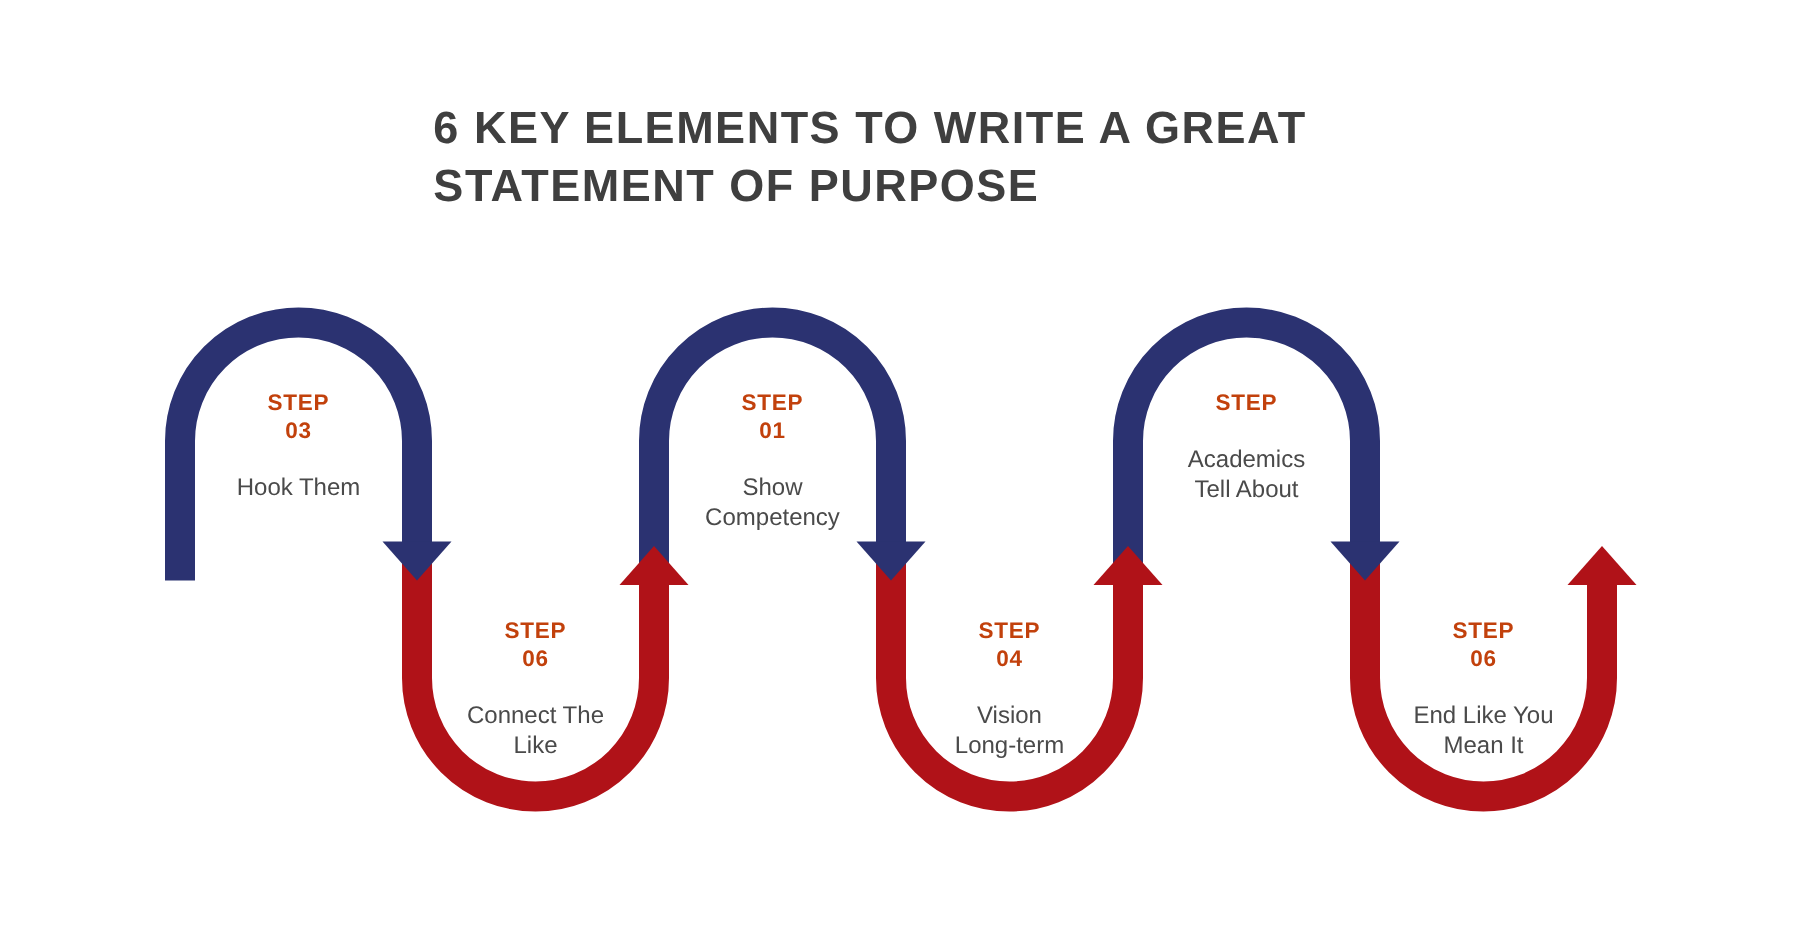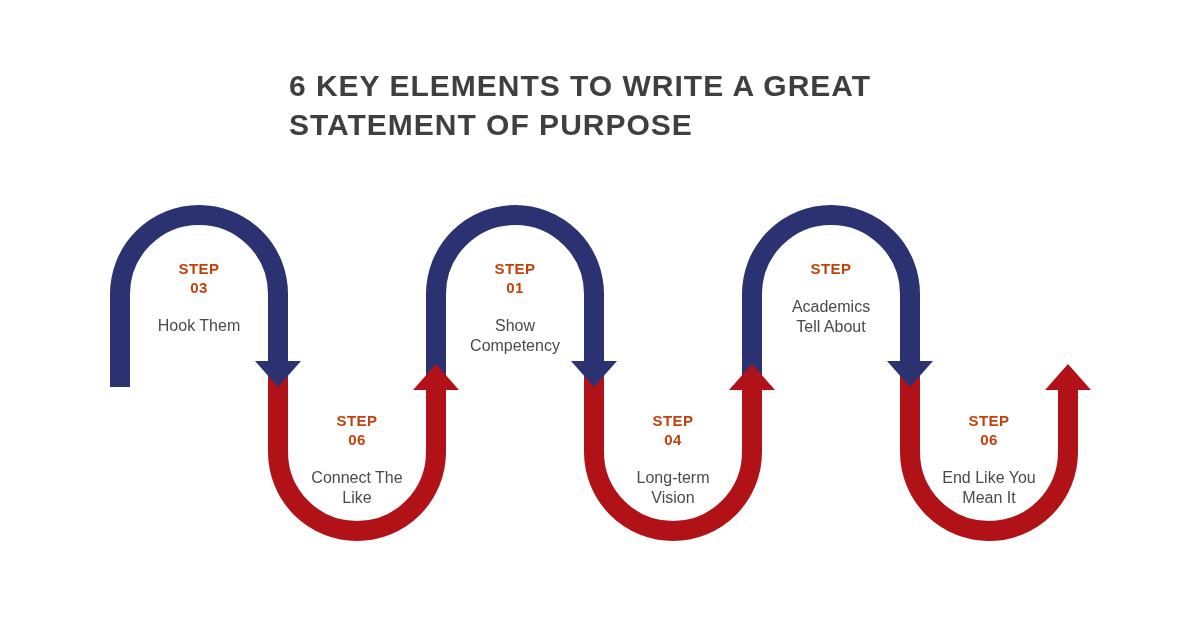--- a/index.html
+++ b/index.html
@@ -78,22 +78,22 @@
     <div class="step-desc">
       <div>Show</div>
       <div>Competency</div>
     </div>
   </div>
 
   <div class="step bottom" style="left:673px">
     <div class="step-head">STEP</div>
     <div class="step-head">04</div>
     <div class="step-desc">
+      <div>Vision</div>
       <div>Long-term</div>
-      <div>Vision</div>
     </div>
   </div>
 
   <div class="step top" style="left:831px">
     <div class="step-head">STEP</div>
     <div class="step-desc">
       <div>Academics</div>
       <div>Tell About</div>
     </div>
   </div>

